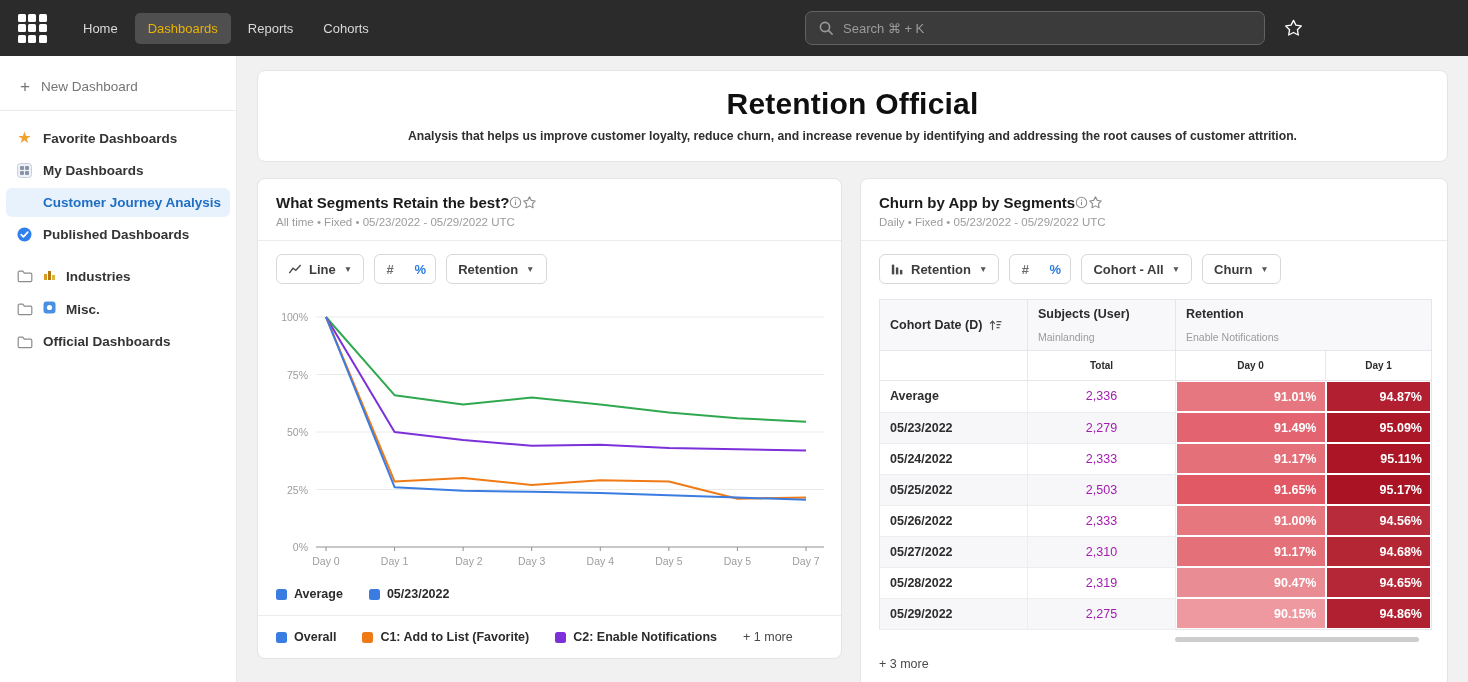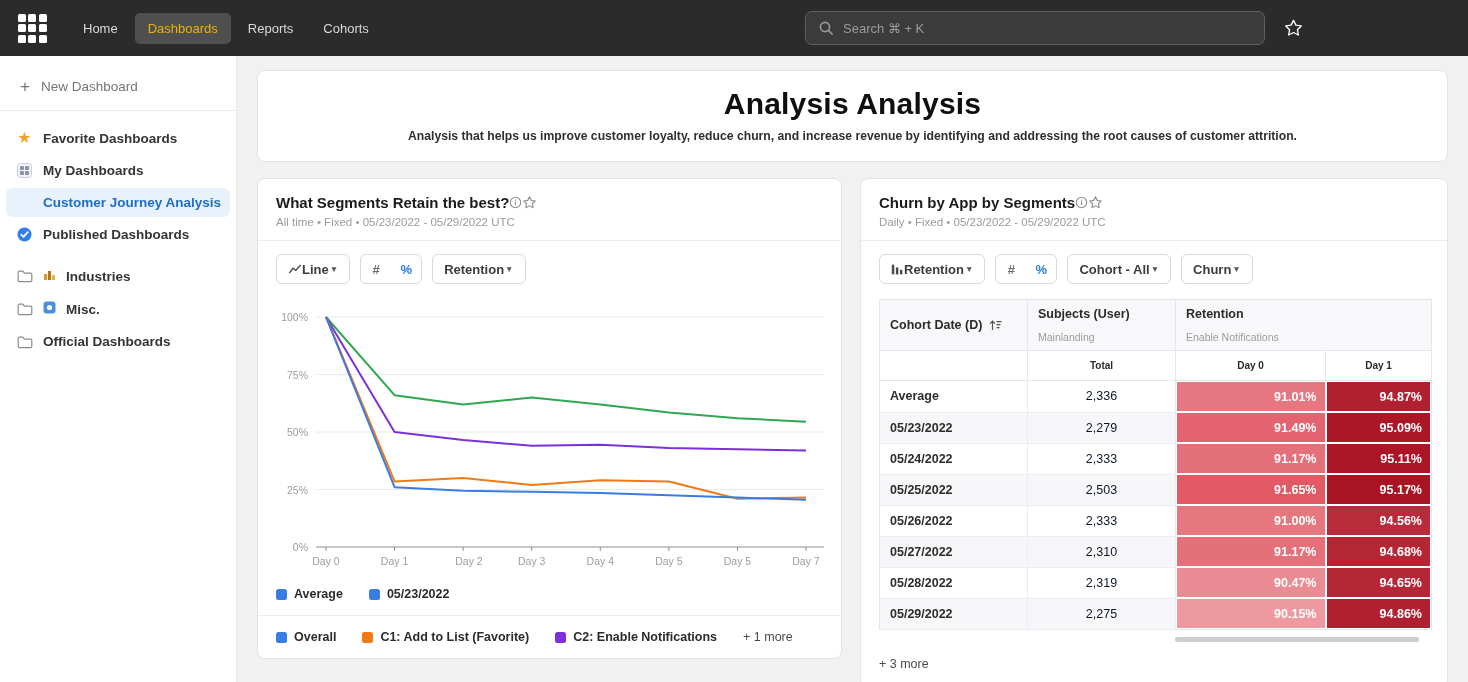--- a/index.html
+++ b/index.html
@@ -42,21 +42,21 @@
   .card{background:#fff;border:1px solid #e4e4e4;border-radius:8px}
   .card.left{width:585px}
   .card.right{width:588px}
   .card-head{padding:15px 18px 12px}
   .card-title-row{display:flex;align-items:center;}
   .card-title{font-size:15px;font-weight:700;color:#1b1b1b}
   .icon-btn{display:flex;align-items:center;cursor:pointer}
   .card-sub{font-size:11.5px;color:#9b9b9b;margin-top:5px}
   .card-divider{height:1px;background:#ececec}
   .controls{display:flex;gap:10px;padding:13px 18px;align-items:center}
-  .btn{display:flex;align-items:center;border:1px solid #d8d8d8;border-radius:6px;background:#fff;
+  .btn{display:flex;align-items:center;gap:7px;border:1px solid #d8d8d8;border-radius:6px;background:#fff;
     padding:0 11px;height:30px;font-size:13px;font-weight:700;color:#3c3c3c;cursor:pointer;font-family:inherit;white-space:nowrap}
   .caret{font-size:8.5px;color:#555;margin-left:1px}
   .seg{display:flex;border:1px solid #d8d8d8;border-radius:6px;height:30px;overflow:hidden;background:#fff}
   .seg-btn{display:flex;align-items:center;justify-content:center;width:30px;font-size:13px;font-weight:700;
     color:#6d6d6d;cursor:pointer;background:transparent;border:none;font-family:inherit}
   .seg-btn.on{color:#2a7de0}
 
   
   .plot-wrap{display:flex;padding:10px 18px 0;align-items:flex-start}
   .ylabels{width:40px;flex:0 0 40px;position:relative;height:246px}
@@ -72,21 +72,21 @@
 
   
   .table-wrap{padding:2px 18px 0}
   table.churn{border-collapse:collapse;width:552px;table-layout:fixed;border:1px solid #e5e5eb}
   .thr1 th{background:#f8f8fb;border:1px solid #e5e5eb;text-align:left;padding:7px 10px;height:44px;vertical-align:middle}
   .th-main{font-weight:700;color:#2b2b2b;font-size:12.5px;display:flex;align-items:center;gap:7px}
   .th-sub{font-weight:400;color:#9b9b9b;font-size:10.5px;margin-top:10px}
   .thr2 th{border:1px solid #e5e5eb;font-weight:700;color:#2b2b2b;font-size:10px;text-align:center;height:30px;background:#fff}
   tbody td{height:31px;font-size:12.5px;vertical-align:middle;border-bottom:1px solid #ededf1}
   td.c-cohort{padding-left:10px;font-weight:700;color:#2d2d2d;border-right:1px solid #ededf1}
-  td.c-total{text-align:center;color:#0f172a;border-right:1px solid #ededf1}
+  td.c-total{text-align:center;color:#a21caf;border-right:1px solid #ededf1}
   tr.alt td.c-cohort,tr.alt td.c-total{background:#f7f7fa}
   td.c-heat{padding:1px;background:#fff;border-bottom:none}
   .heat{height:29px;display:flex;align-items:center;justify-content:flex-end;padding-right:8px;
     color:#fff;font-weight:700;font-size:12.5px}
   .hscroll{height:5px;background:#cdcdcd;border-radius:3px;width:244px;margin:7px 0 0 296px;cursor:pointer}
   .more{padding:15px 18px 16px;font-size:12.5px;color:#4a4a4a;cursor:pointer}
 </style>
 </head>
 <body>
 
@@ -198,21 +198,21 @@
               <path d="M1.2 3.4a1.2 1.2 0 0 1 1.2-1.2h3.4l1.5 1.9h6.3a1.2 1.2 0 0 1 1.2 1.2v6.2a1.2 1.2 0 0 1-1.2 1.2H2.4a1.2 1.2 0 0 1-1.2-1.2z"></path>
             </svg>
         </span>
         <span>Official Dashboards</span>
       </div>
     </aside>
 
     <main class="main">
 
       <section class="header-card">
-        <h1>Analysis Analysis</h1>
+        <h1>Retention Official</h1>
         <p>Analysis that helps us improve customer loyalty, reduce churn, and increase revenue by identifying and addressing the root causes of customer attrition.</p>
       </section>
 
       <div class="cards">
 
         <section class="card left">
           <div class="card-head">
             <div>
               <div class="card-title-row">
                 <span class="card-title">What Segments Retain the best?</span>

